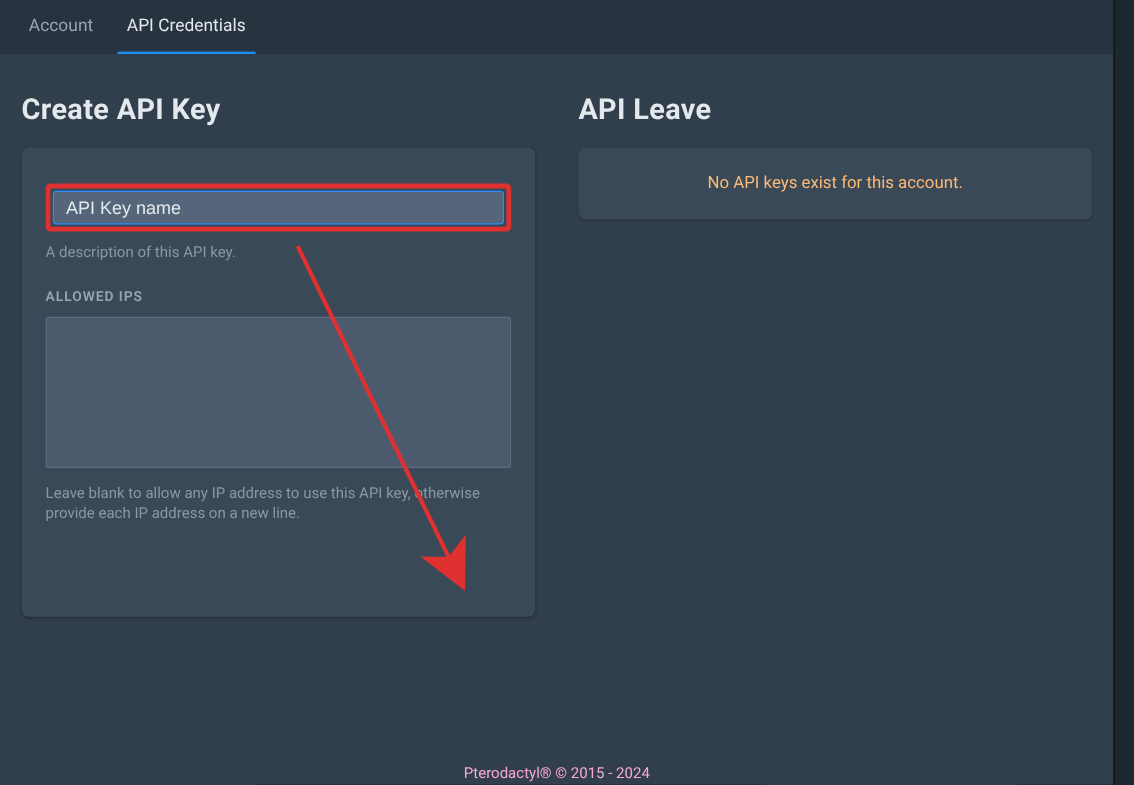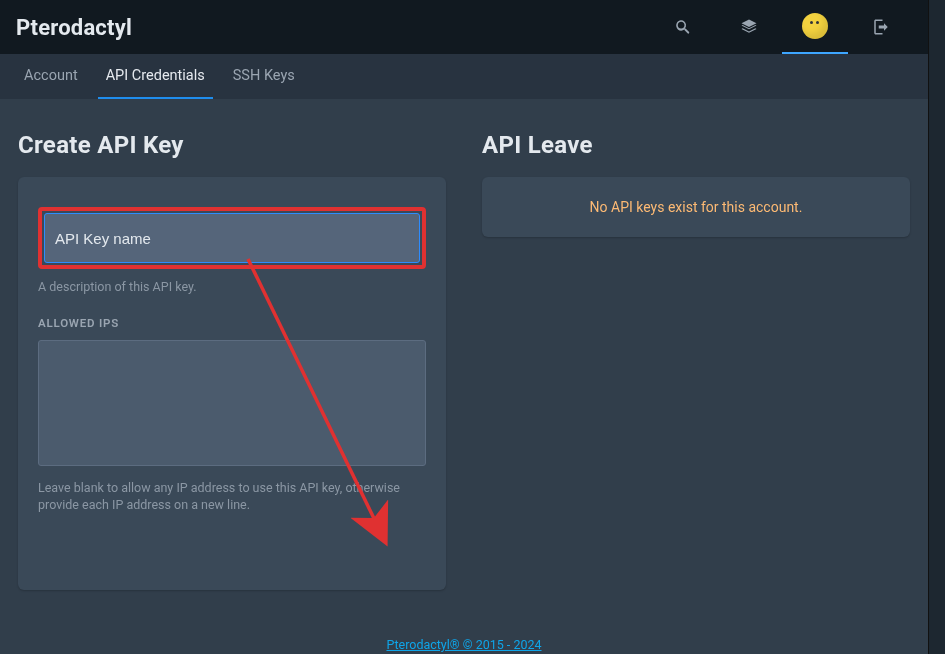--- a/index.html
+++ b/index.html
@@ -49,21 +49,21 @@
   .card { background:#3a4958; border-radius:6px; box-shadow:0 1px 2px rgba(0,0,0,.2); }
   .card.form { padding:20px 20px 56px 20px; position:relative; }
 
   .field { margin-bottom: 20px; }
   .label { font-size:11.5px; letter-spacing:.8px; color:#9aa5b1; font-weight:600; }
   .help { font-size:12.5px; color:#8b97a4; margin-top:10px; line-height:1.35; }
   .input-frame {
     margin-top:10px; border:4px solid #e03131; border-radius:4px; padding:2px;
   }
   .text-input {
-    width:100%; height:50px; background:#55657a; border:1.5px solid #2d8cff;
+    width:100%; height:28px; background:#55657a; border:1.5px solid #2d8cff;
     border-radius:3px; color:#e4e9ee; font-size:15px; padding: 0 10px; outline:none;
   }
   .textarea-wrap { margin-top:10px; }
   textarea.ta {
     width:100%; height:126px; background:#4b5b6d; border:1px solid #5c6c80;
     border-radius:3px; color:#e4e9ee; font-size:14px; padding:8px; outline:none; resize:none;
     font-family: inherit;
   }
 
   .btn-frame {
@@ -71,59 +71,35 @@
     border:4px solid #e03131; border-radius:5px; padding:2px;
   }
   .create-btn {
     background:#1f77d6; color:#fff; border:none; border-radius:3px;
     height:40px; padding:0 22px; font-size:14px; font-weight:600; letter-spacing:1px;
     cursor:pointer;
   }
 
   .list-card { padding:22px 16px; text-align:center; color:#fdba74; font-size:14px; }
 
-  .footer { text-align:center; color:#0ea5e9; font-size:12.5px; padding:6px 0 2px 0;text-decoration:underline; }
+  .footer { text-align:center; color:#f9a8d4; font-size:12.5px; padding:6px 0 2px 0; }
 
   svg.arrow { position:absolute; left:210px; top:126px; pointer-events:none; }
 
   
   .icon-svg { width:18px; height:18px; }
 </style>
 </head>
 <body>
 
 <div class="app">
-  <div class="topbar">
-    <div class="brand">Pterodactyl</div>
-    <div class="top-actions">
-      <div class="top-action">
-        <svg class="icon-svg" viewBox="0 0 24 24">
-            <path d="M15.5 14h-.79l-.28-.27a6.471 6.471 0 001.57-5.16C15.27 5.01 12.3 2.5 8.99 2.96 5.01 3.5 2.5 7.01 3.03 10.99c.46 3.31 3.22 5.97 6.58 5.97 1.61 0 3.09-.59 4.23-1.57l.27.28v.79l5 4.99L20.49 19l-4.99-5zM9.5 14C7.01 14 5 11.99 5 9.5S7.01 5 9.5 5 14 7.01 14 9.5 11.99 14 9.5 14z"></path>
-          </svg>
-      </div>
-      <div class="top-action">
-        <svg class="icon-svg" viewBox="0 0 24 24">
-            <path d="M12 2 2 7l10 5 10-5-10-5zm0 11.5L3.5 9.25 2 10l10 5 10-5-1.5-.75L12 13.5zM12 18l-8.5-4.25L2 14.5l10 5 10-5-1.5-.75L12 18z"></path>
-          </svg>
-      </div>
-      <div class="top-action active">
-        <div class="egg-avatar"></div>
-      </div>
-      <div class="top-action">
-        <svg class="icon-svg" viewBox="0 0 24 24">
-            <path d="M16 17v-3H9v-4h7V7l5 5-5 5zM14 2H5c-1.1 0-2 .9-2 2v16c0 1.1.9 2 2 2h9v-2H5V4h9V2z"></path>
-          </svg>
-      </div>
-    </div>
-  </div>
 
   <div class="tabs">
     <div class="tab">Account</div>
     <div class="tab active">API Credentials</div>
-    <div class="tab">SSH Keys</div>
   </div>
 
   <div class="content">
     <div class="grid">
       <div class="col" style="position:relative;">
         <h2 class="section-title">Create API Key</h2>
         <div class="card form">
 
           <div class="field">
             <div class="input-frame">

